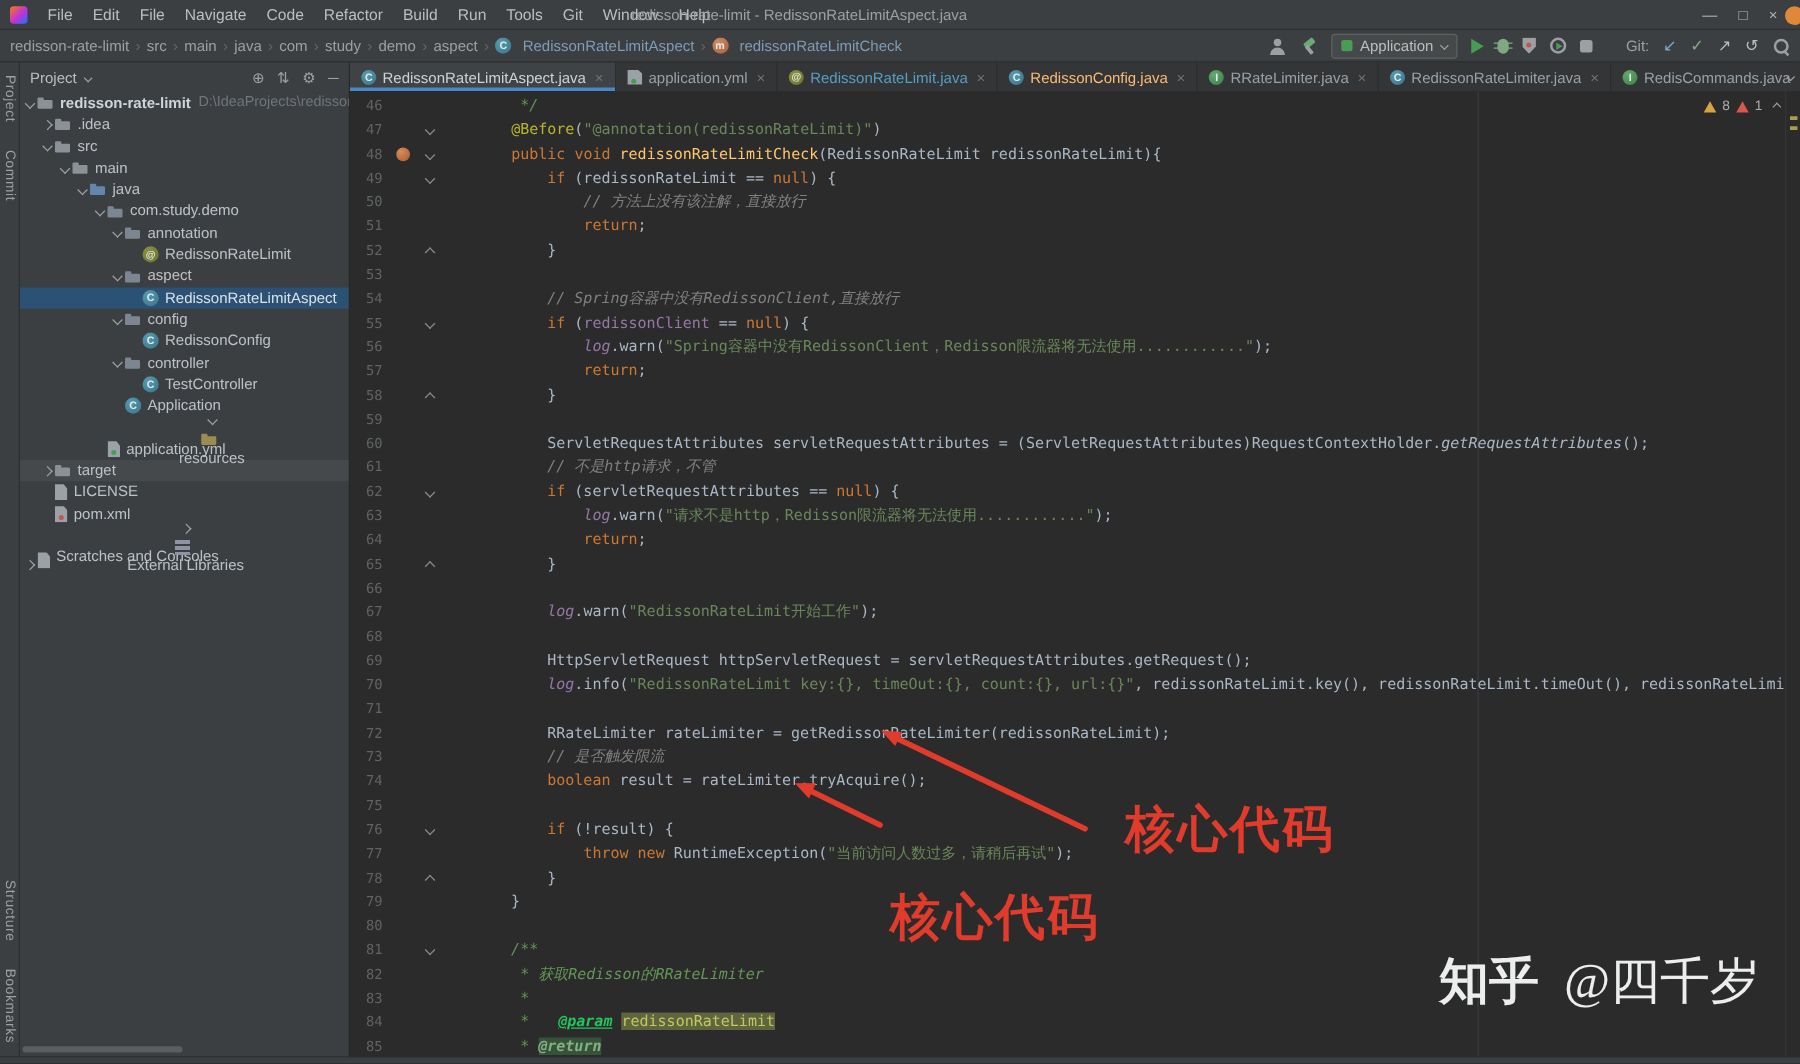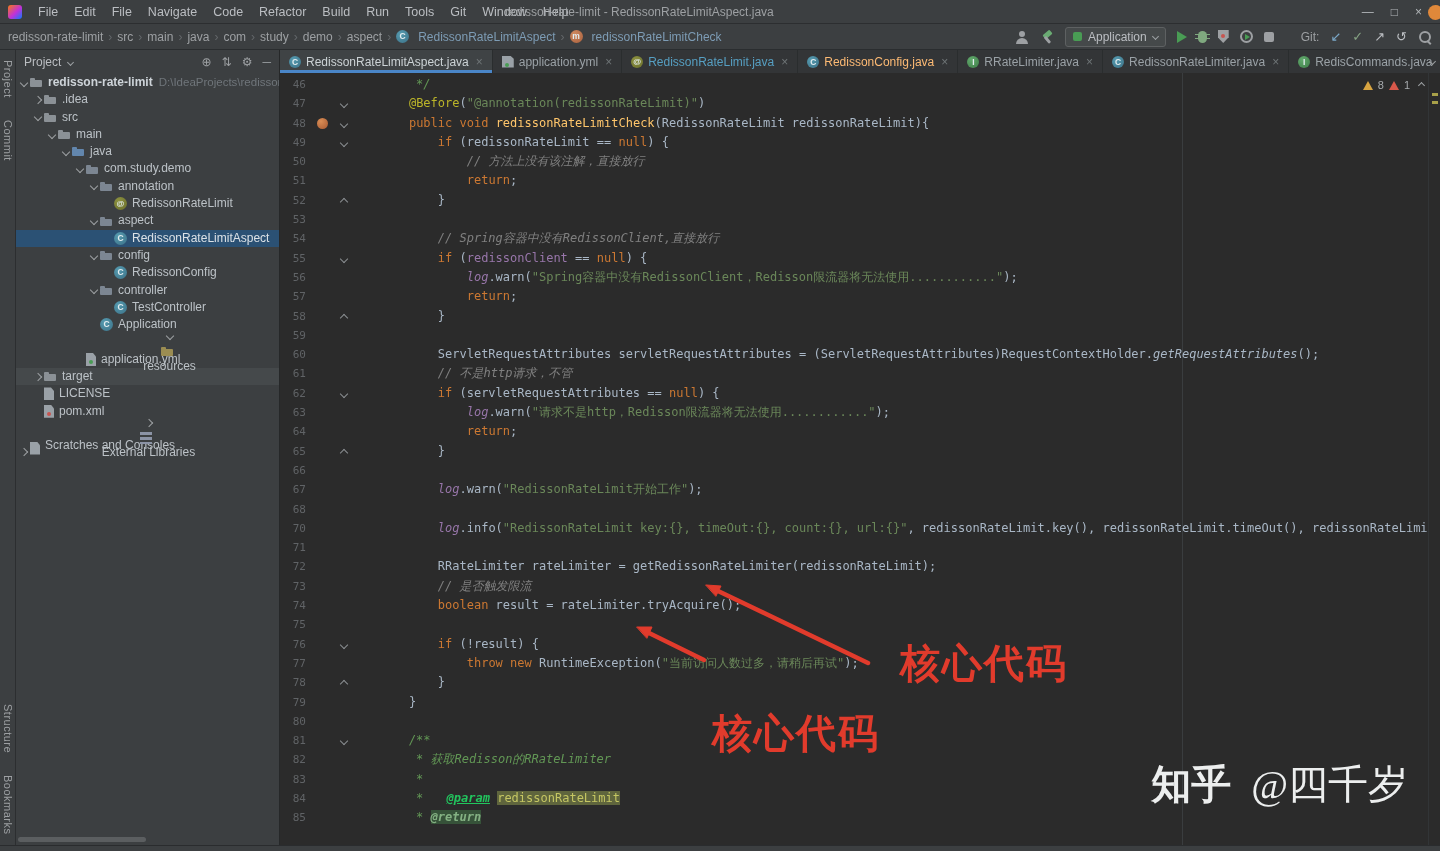--- a/index.html
+++ b/index.html
@@ -482,20 +482,21 @@
             <div class="cl"><span class="ln">59</span><span class="gmid"></span><span class="codetext"></span></div>
             <div class="cl"><span class="ln">60</span><span class="gmid"></span><span class="codetext"><span class="tk-n">        ServletRequestAttributes servletRequestAttributes = (ServletRequestAttributes)RequestContextHolder.</span><span class="tk-smi">getRequestAttributes</span><span class="tk-n">();</span></span></div>
             <div class="cl"><span class="ln">61</span><span class="gmid"></span><span class="codetext"><span class="tk-n">        </span><span class="tk-c">// 不是http请求，不管</span></span></div>
             <div class="cl"><span class="ln">62</span><span class="gmid"><span class="chev down"></span></span><span class="codetext"><span class="tk-n">        </span><span class="tk-k">if</span><span class="tk-n"> (servletRequestAttributes == </span><span class="tk-k">null</span><span class="tk-n">) {</span></span></div>
             <div class="cl"><span class="ln">63</span><span class="gmid"></span><span class="codetext"><span class="tk-n">            </span><span class="tk-fldi">log</span><span class="tk-n">.warn(</span><span class="tk-s">"请求不是http，Redisson限流器将无法使用............"</span><span class="tk-n">);</span></span></div>
             <div class="cl"><span class="ln">64</span><span class="gmid"></span><span class="codetext"><span class="tk-n">            </span><span class="tk-k">return</span><span class="tk-n">;</span></span></div>
             <div class="cl"><span class="ln">65</span><span class="gmid"><span class="chev up"></span></span><span class="codetext"><span class="tk-n">        }</span></span></div>
             <div class="cl"><span class="ln">66</span><span class="gmid"></span><span class="codetext"></span></div>
             <div class="cl"><span class="ln">67</span><span class="gmid"></span><span class="codetext"><span class="tk-n">        </span><span class="tk-fldi">log</span><span class="tk-n">.warn(</span><span class="tk-s">"RedissonRateLimit开始工作"</span><span class="tk-n">);</span></span></div>
             <div class="cl"><span class="ln">68</span><span class="gmid"></span><span class="codetext"></span></div>
+            <div class="cl"><span class="ln">69</span><span class="gmid"></span><span class="codetext"><span class="tk-n">        HttpServletRequest httpServletRequest = servletRequestAttributes.getRequest();</span></span></div>
             <div class="cl"><span class="ln">70</span><span class="gmid"></span><span class="codetext"><span class="tk-n">        </span><span class="tk-fldi">log</span><span class="tk-n">.info(</span><span class="tk-s">"RedissonRateLimit key:{}, timeOut:{}, count:{}, url:{}"</span><span class="tk-n">, redissonRateLimit.key(), redissonRateLimit.timeOut(), redissonRateLimit.count(), ht</span></span></div>
             <div class="cl"><span class="ln">71</span><span class="gmid"></span><span class="codetext"></span></div>
             <div class="cl"><span class="ln">72</span><span class="gmid"></span><span class="codetext"><span class="tk-n">        RRateLimiter rateLimiter = getRedissonRateLimiter(redissonRateLimit);</span></span></div>
             <div class="cl"><span class="ln">73</span><span class="gmid"></span><span class="codetext"><span class="tk-n">        </span><span class="tk-c">// 是否触发限流</span></span></div>
             <div class="cl"><span class="ln">74</span><span class="gmid"></span><span class="codetext"><span class="tk-n">        </span><span class="tk-k">boolean</span><span class="tk-n"> result = rateLimiter.tryAcquire();</span></span></div>
             <div class="cl"><span class="ln">75</span><span class="gmid"></span><span class="codetext"></span></div>
             <div class="cl"><span class="ln">76</span><span class="gmid"><span class="chev down"></span></span><span class="codetext"><span class="tk-n">        </span><span class="tk-k">if</span><span class="tk-n"> (!result) {</span></span></div>
             <div class="cl"><span class="ln">77</span><span class="gmid"></span><span class="codetext"><span class="tk-n">            </span><span class="tk-k">throw</span><span class="tk-n"> </span><span class="tk-k">new</span><span class="tk-n"> RuntimeException(</span><span class="tk-s">"当前访问人数过多，请稍后再试"</span><span class="tk-n">);</span></span></div>
             <div class="cl"><span class="ln">78</span><span class="gmid"><span class="chev up"></span></span><span class="codetext"><span class="tk-n">        }</span></span></div>
             <div class="cl"><span class="ln">79</span><span class="gmid"></span><span class="codetext"><span class="tk-n">    }</span></span></div>

